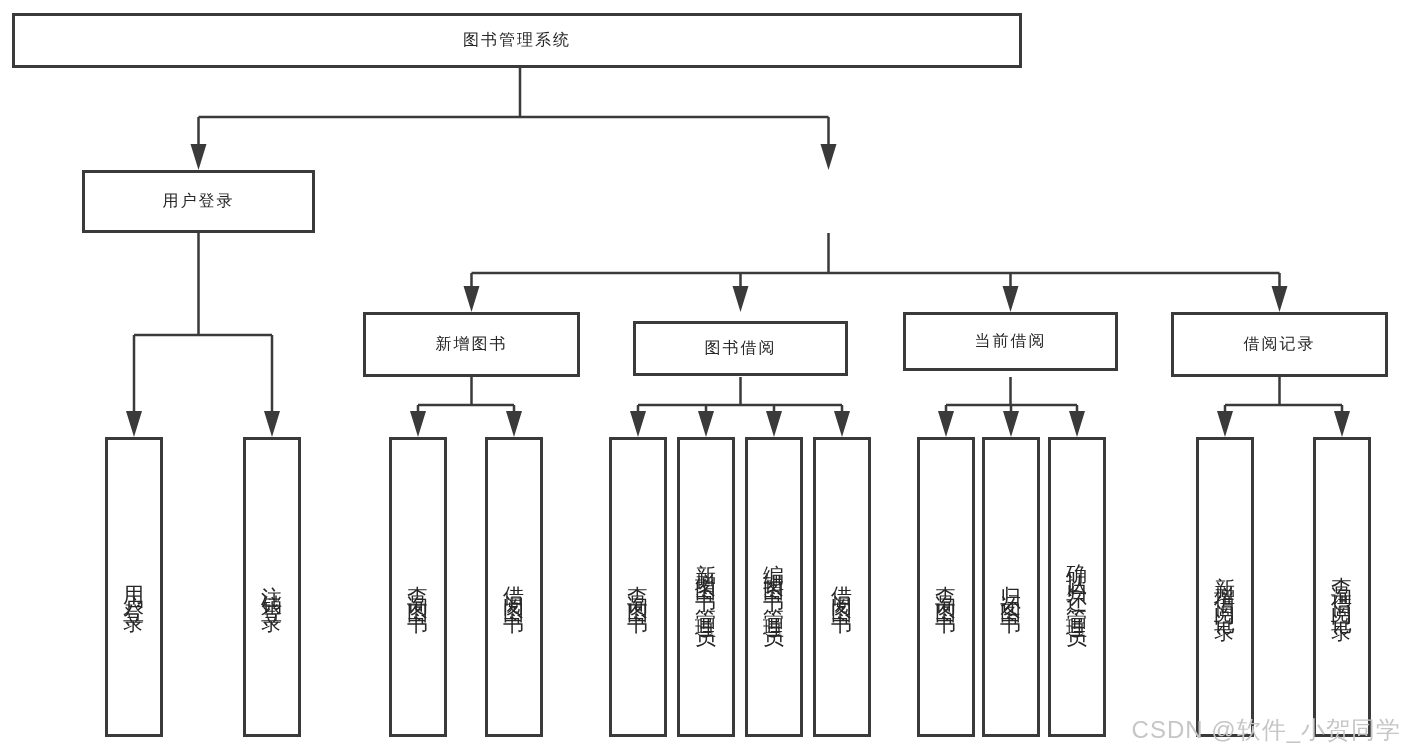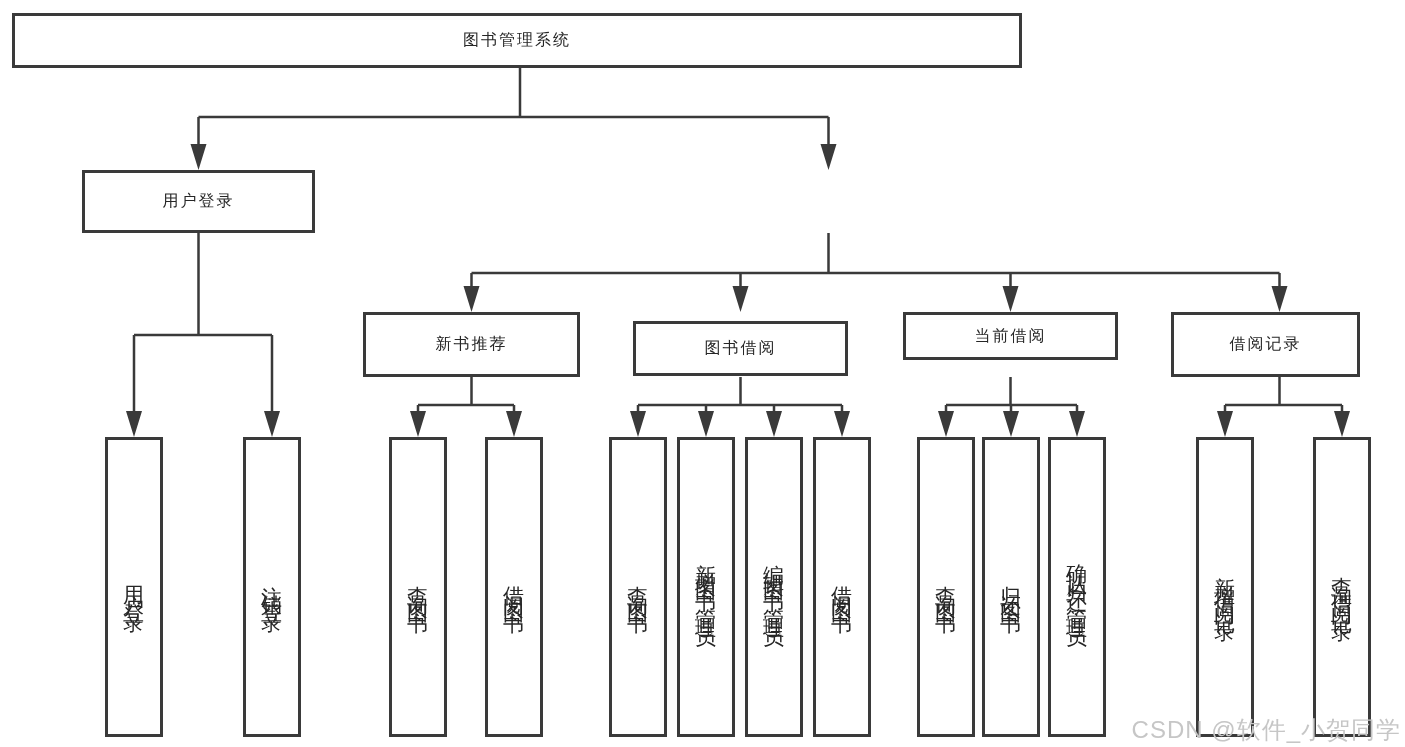--- a/index.html
+++ b/index.html
@@ -54,22 +54,22 @@
     line-height: 1;
   }
   
   .n-root   { left: 12px;  top: 13px;  width: 1010px; height: 55px; }
   
   .n-login  { left: 82px;  top: 170px; width: 233px;  height: 63px; }
   .n-mgmt   { left: 712px; top: 170px; width: 233px;  height: 63px; }
   
   .n-newbook { left: 363px;  top: 312px; width: 217px; height: 65px; }
   .n-borrow  { left: 633px;  top: 321px; width: 215px; height: 55px; font-family: Liberation Serif, serif; }
-  .n-current { left: 903px;  top: 312px; width: 215px; height: 48px; font-family: Liberation Mono, monospace; }
-  .n-record  { left: 1171px; top: 312px; width: 189px; height: 65px; }
+  .n-current { left: 903px;  top: 312px; width: 215px; height: 59px; font-family: Liberation Mono, monospace; }
+  .n-record  { left: 1171px; top: 312px; width: 217px; height: 65px; }
   
   .l-a1 { left: 105px; }
   .l-a2 { left: 243px; }
   .l-b1 { left: 389px; }
   .l-b2 { left: 485px; }
   .l-c1 { left: 609px; }
   .l-c2 { left: 677px; }
   .l-c3 { left: 745px; }
   .l-c4 { left: 813px; }
   .l-d1 { left: 917px; }
@@ -124,21 +124,21 @@
       M1003 411 L1019 411 L1011 437 Z
       M1069 411 L1085 411 L1077 437 Z
       M1217 411 L1233 411 L1225 437 Z
       M1334 411 L1350 411 L1342 437 Z"></path>
   </svg>
 
   <div class="node n-root">图书管理系统</div>
 
   <div class="node n-login">用户登录</div>
 
-  <div class="node n-newbook">新书推荐</div>
+  <div class="node n-newbook">新增图书</div>
   <div class="node n-borrow">图书借阅</div>
   <div class="node n-current">当前借阅</div>
   <div class="node n-record">借阅记录</div>
 
   <div class="leaf l-a1">用户登录</div>
   <div class="leaf l-a2">注销登录</div>
 
   <div class="leaf l-b1">查询图书</div>
   <div class="leaf l-b2">借阅图书</div>
 

